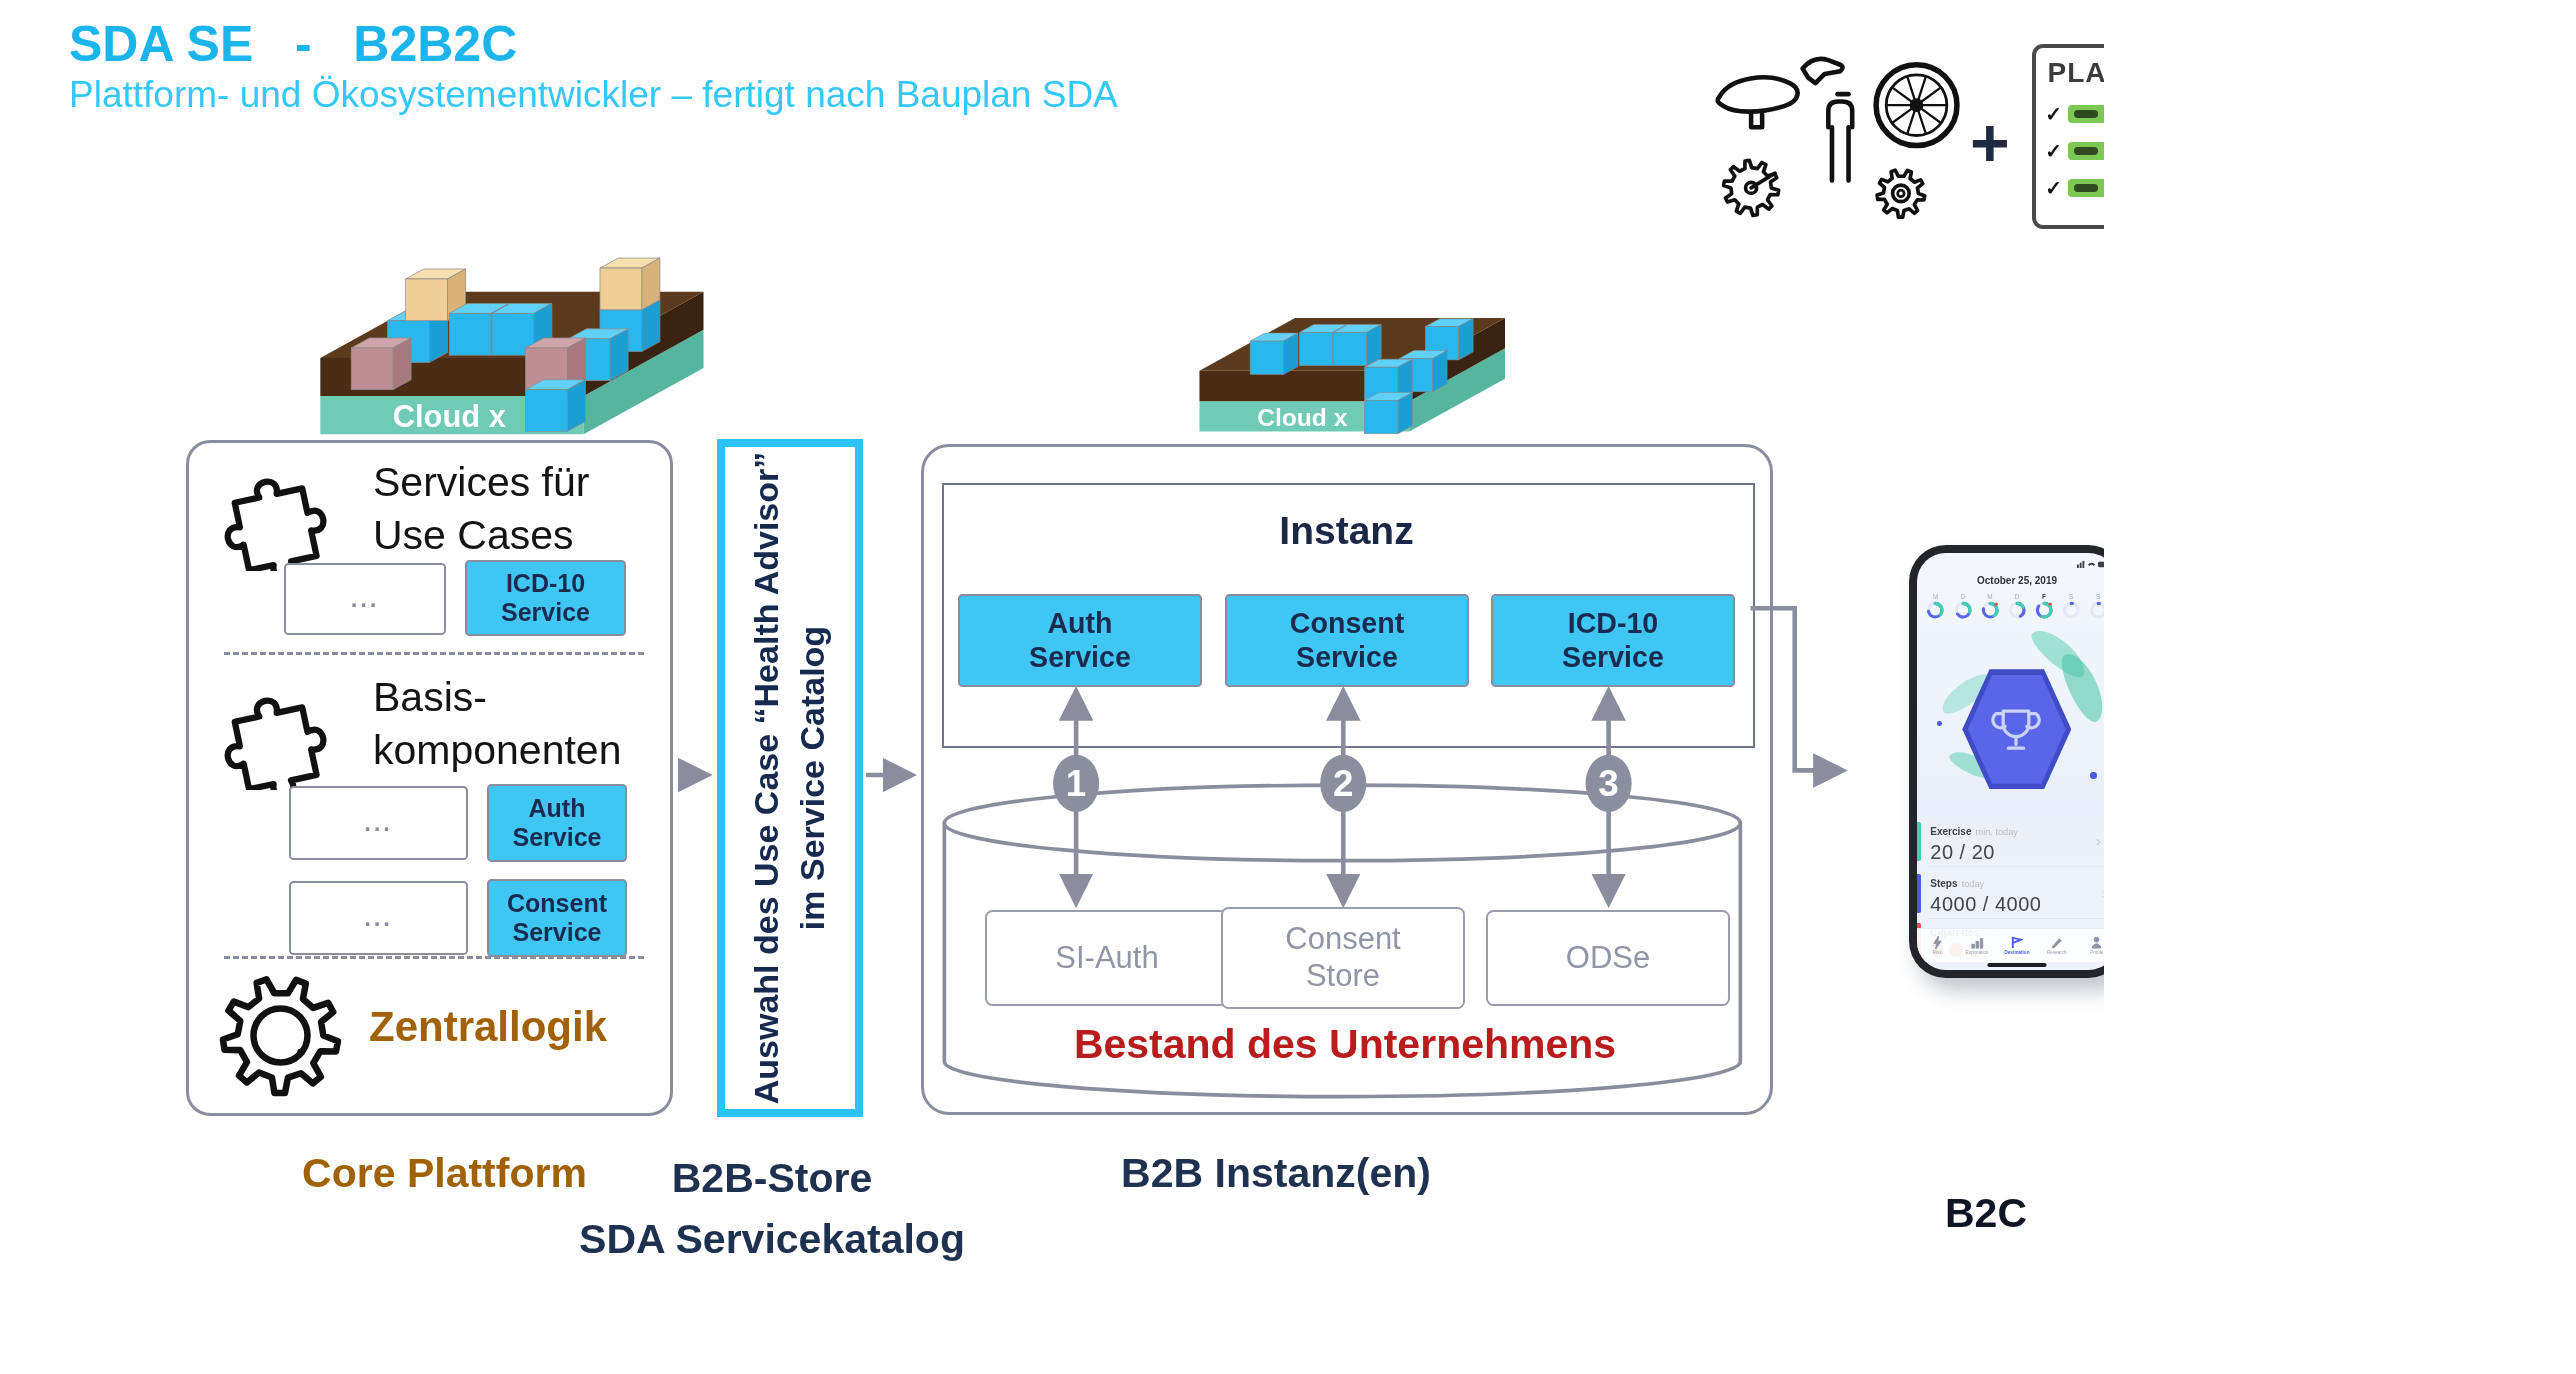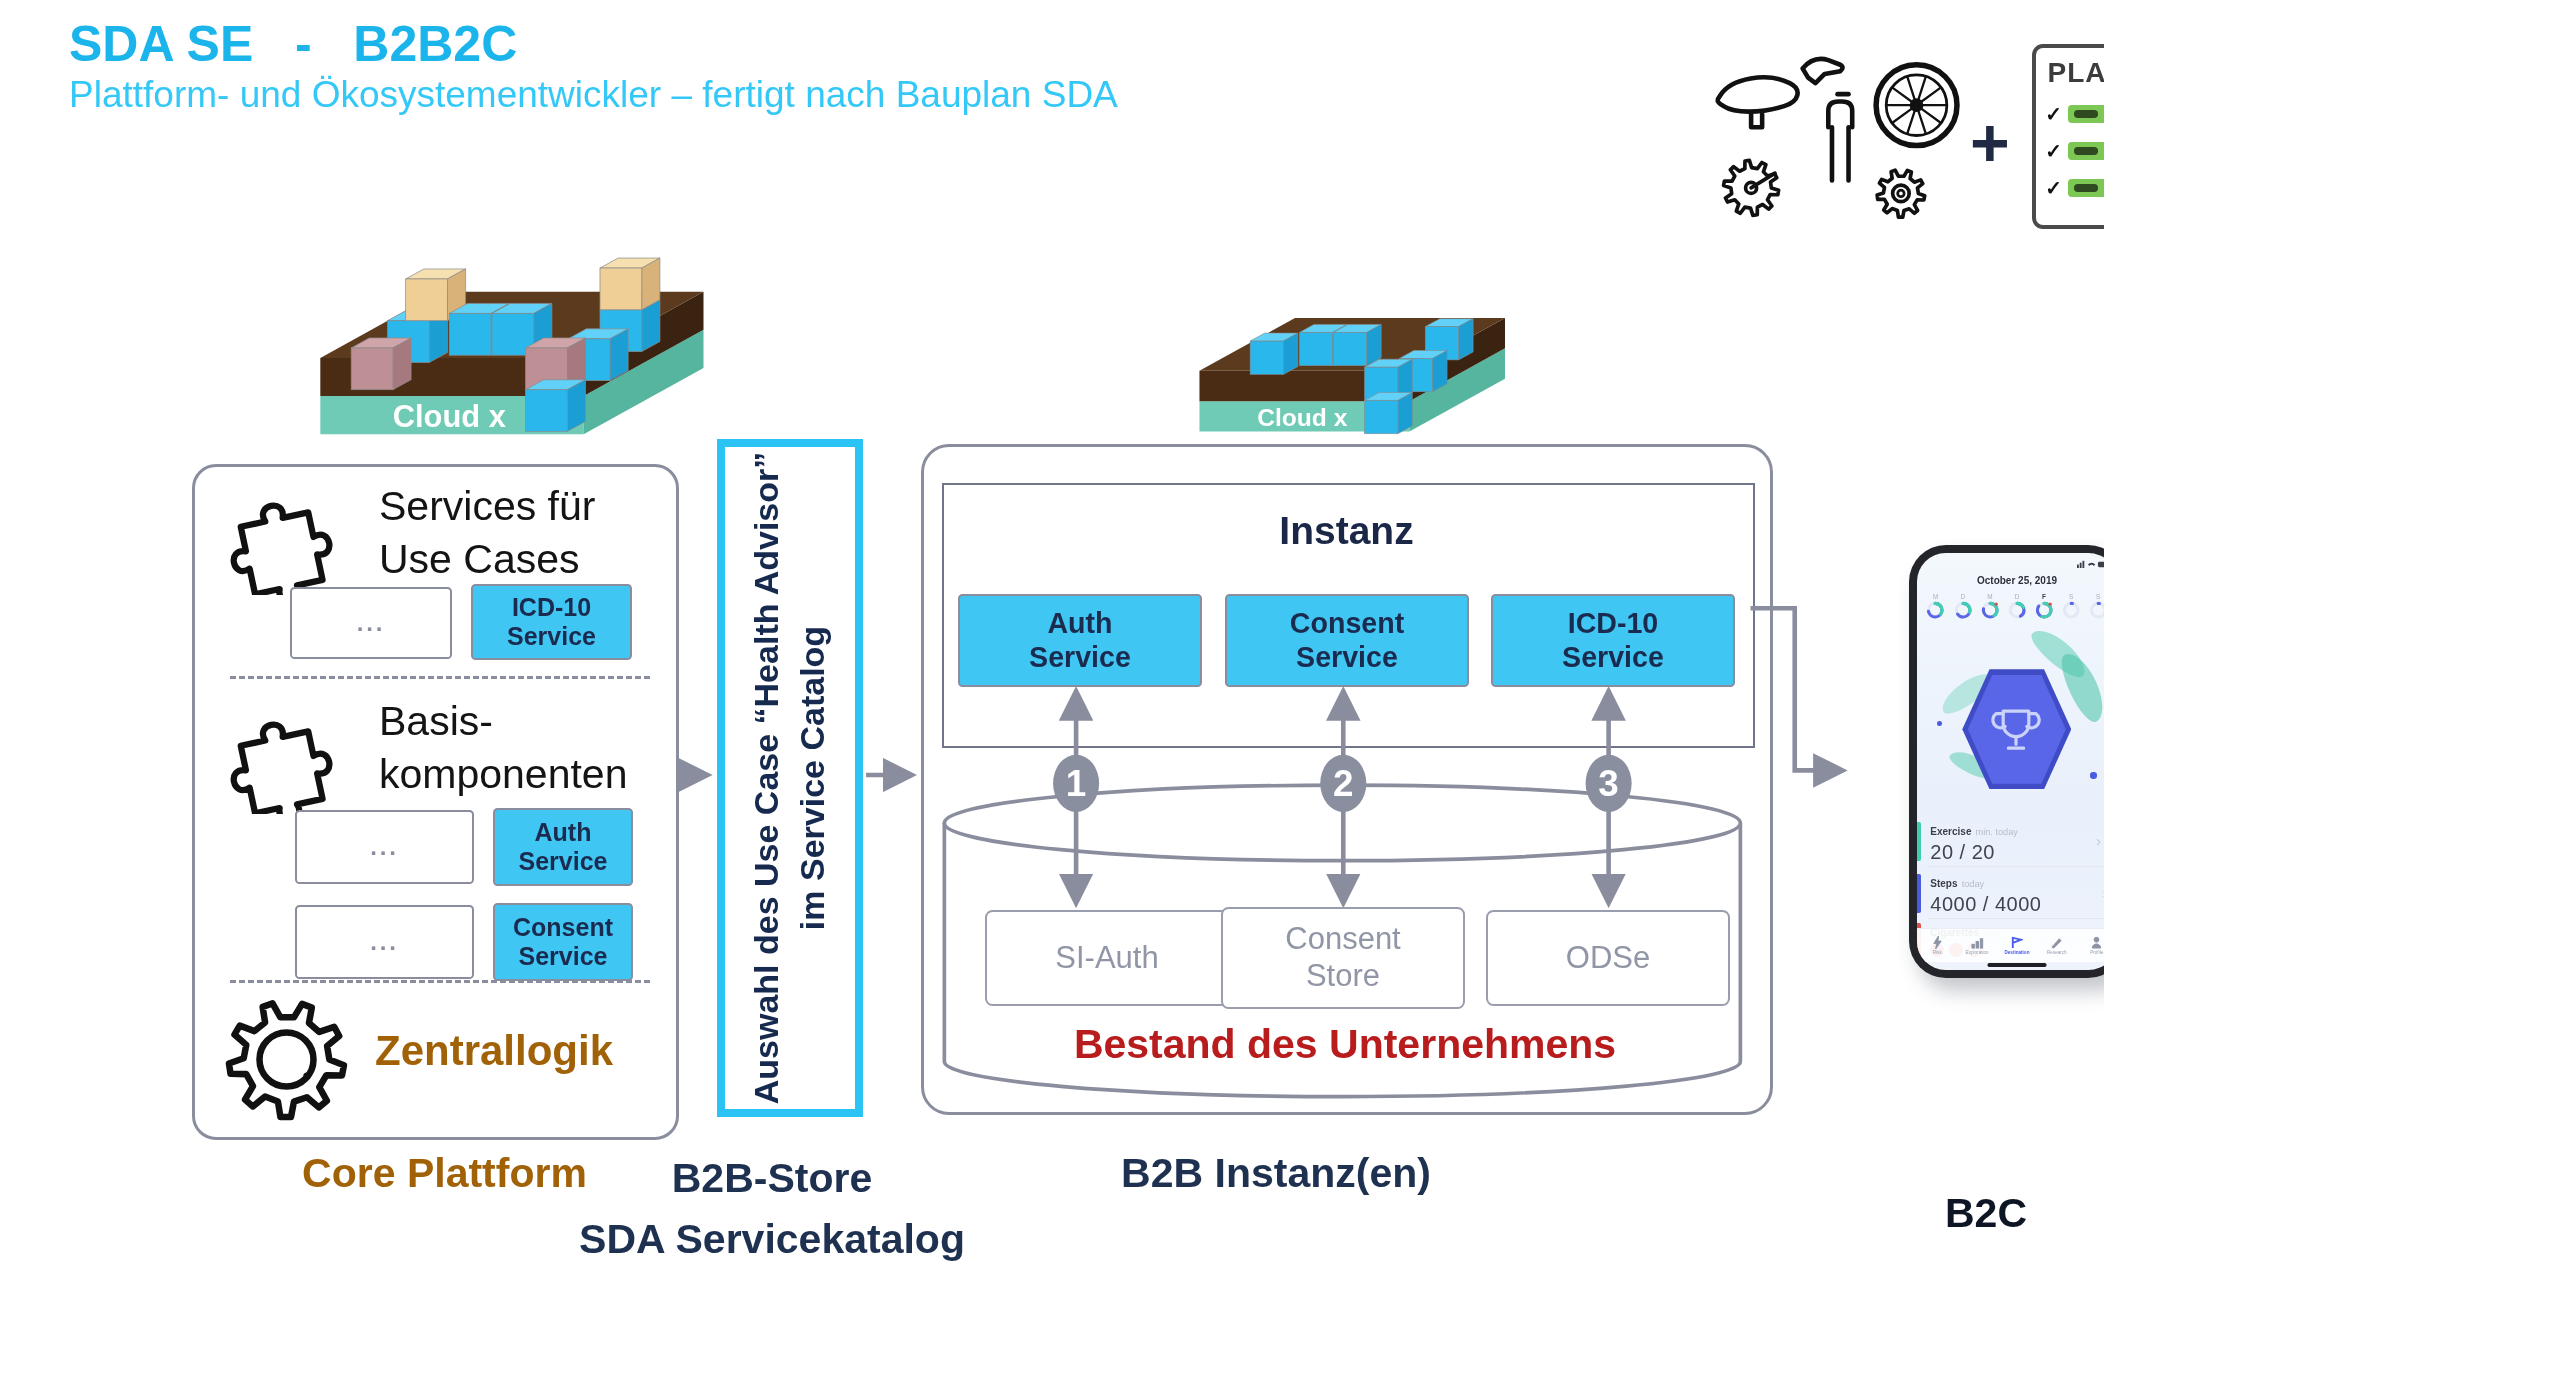--- a/index.html
+++ b/index.html
@@ -241,21 +241,21 @@
         <polygon points="238,148 258,137 304,137 284,148" fill="#61D1F7" stroke="#8b8b8b" stroke-width="0.8"></polygon>
         <polygon points="284,148 304,137 304,183 284,194" fill="#1B9ED4" stroke="#8b8b8b" stroke-width="0.8"></polygon>
         <rect x="238" y="148" width="46" height="46" fill="#29B7EC" stroke="#8b8b8b" stroke-width="0.8"></rect>
         <polygon points="238,194 258,183 304,183 284,194" fill="#61D1F7" stroke="#8b8b8b" stroke-width="0.8"></polygon>
         <polygon points="284,194 304,183 304,229 284,240" fill="#1B9ED4" stroke="#8b8b8b" stroke-width="0.8"></polygon>
         <rect x="238" y="194" width="46" height="46" fill="#29B7EC" stroke="#8b8b8b" stroke-width="0.8"></rect>
       </g>
     <text x="152" y="229" text-anchor="middle" font-size="34" font-weight="bold" fill="#ffffff">Cloud x</text>
   </svg>
 
-  <div class="abs gbox" style="left:192px;top:440px;width:481px;height:670px;margin-top:24px;">
+  <div class="abs gbox" style="left:186px;top:440px;width:481px;height:670px;">
     <svg class="abs" style="left:20px;top:13px;" width="152" height="115" viewBox="0 0 130 110">
       <path d="M20,36 h24 c-7,-18 24,-18 17,0 h25 v24 c18,-7 18,24 0,17 v25 h-25 c7,18 -24,18 -17,0 h-24 v-25 c-18,7 -18,-24 0,-17 z" fill="none" stroke="#111" stroke-width="6" stroke-linejoin="round" transform="rotate(-12 60 55)"></path>
     </svg>
     <div class="abs coretext" style="left:184px;top:13px;">
       <div>Services für</div>
       <div>Use Cases</div>
     </div>
     <div class="abs small-empty" style="left:95px;top:120px;width:158px;height:68px;">
       <span>...</span>
       </div>

